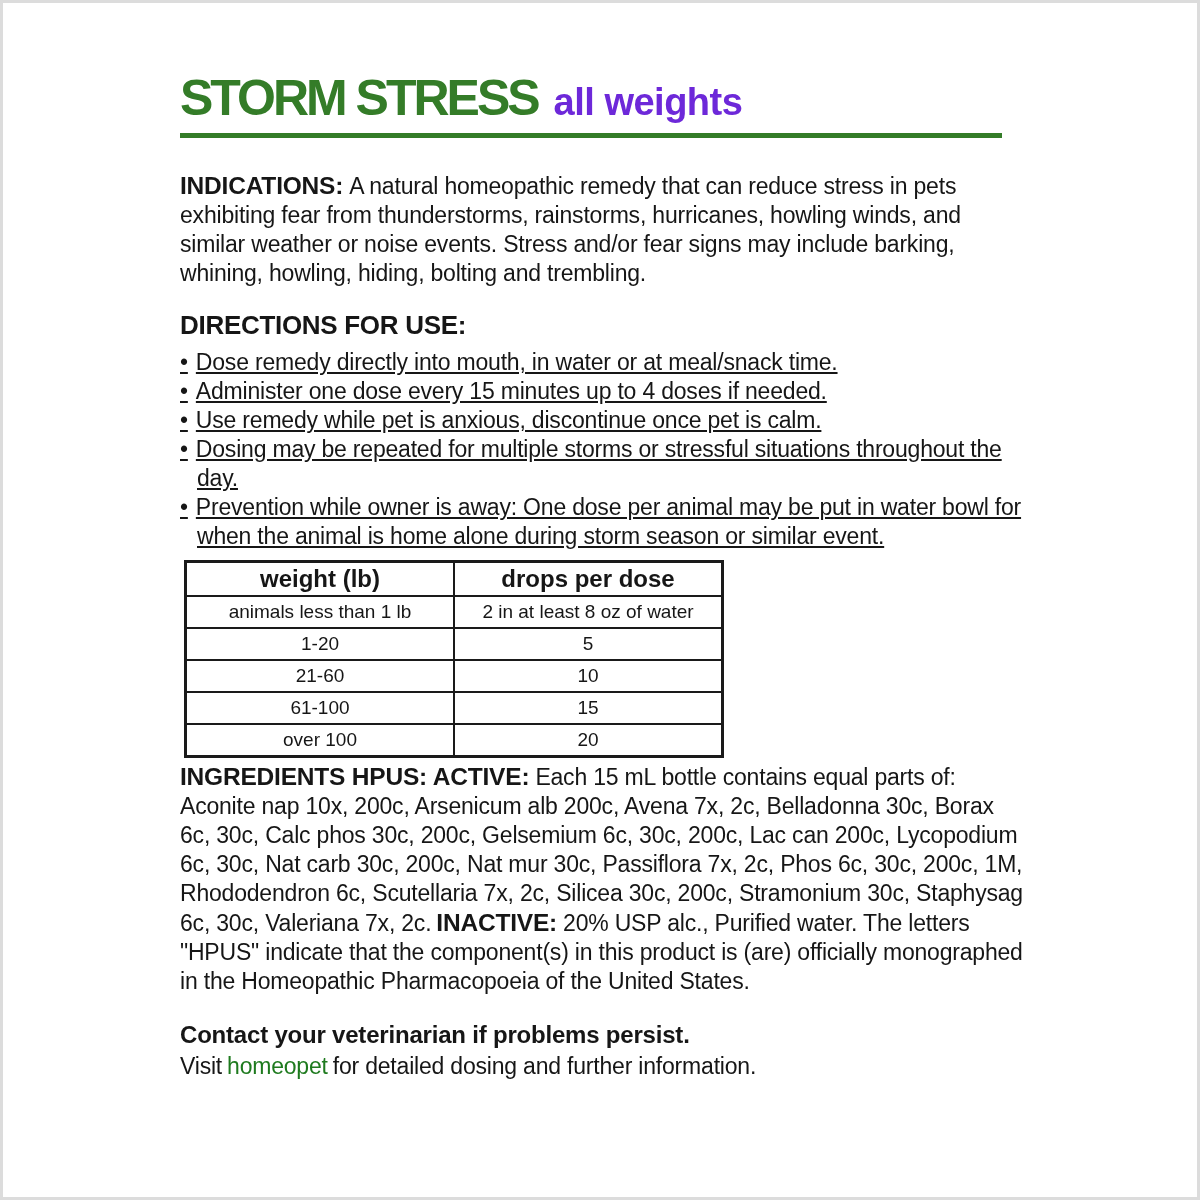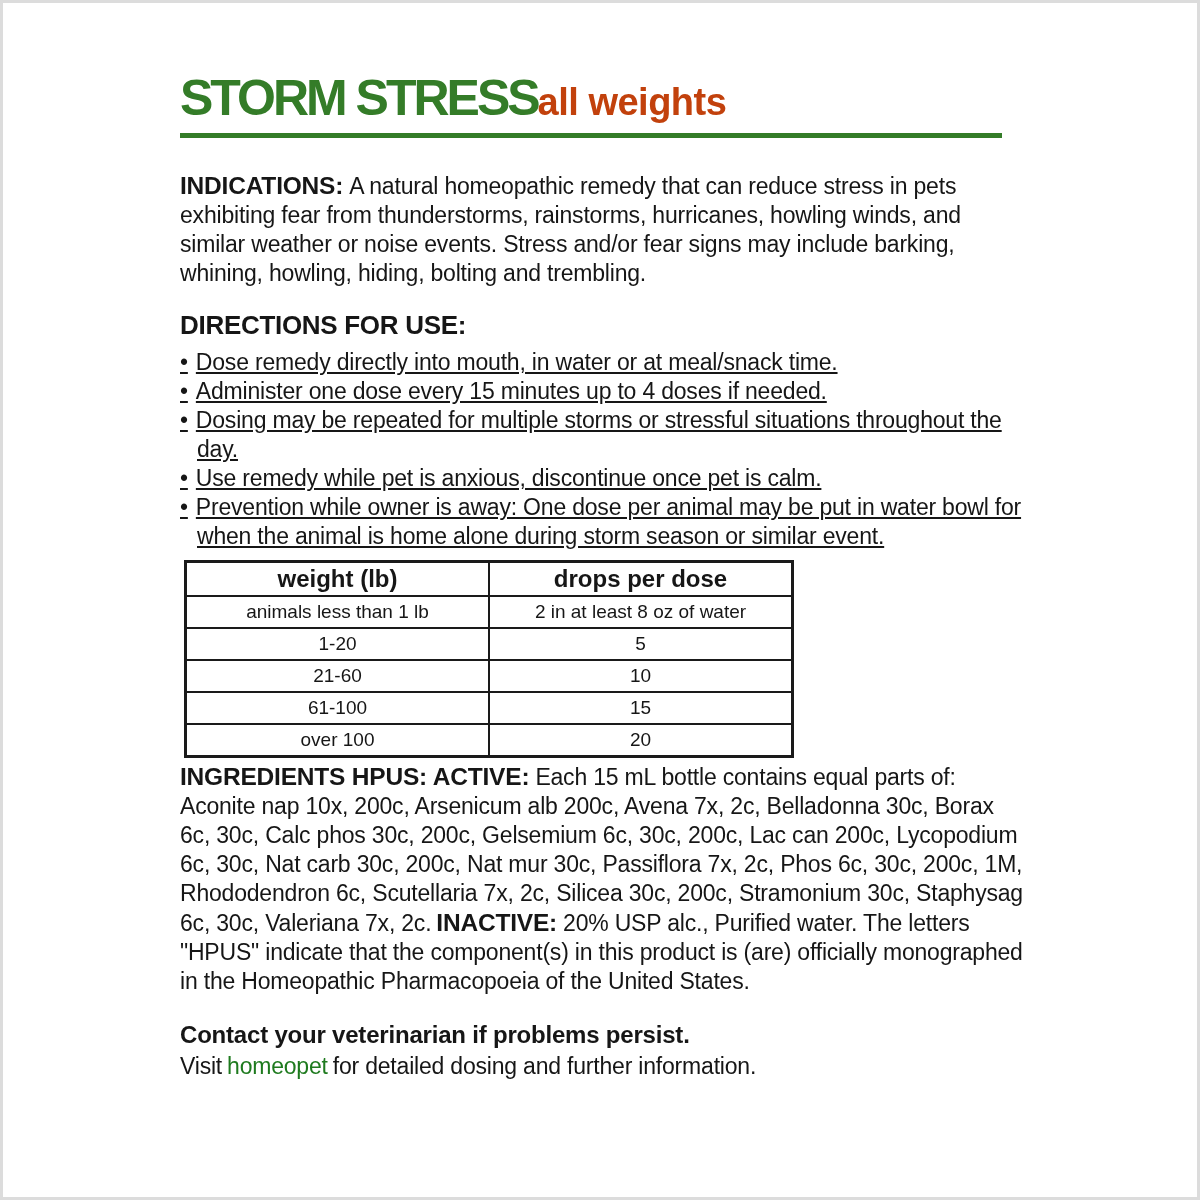--- a/index.html
+++ b/index.html
@@ -31,21 +31,22 @@
     font-size: 50px;
     font-weight: bold;
     letter-spacing: -3px;
     line-height: 0.98;
     color: #347c28;
   }
   .subtitle {
     font-size: 38px;
     font-weight: bold;
     letter-spacing: -0.5px;
-    color: #c2410c;
+    color: #6d28d9;
+    margin-left: 16px;
   }
   .title-rule {
     width: 822px;
     height: 5px;
     background: #347c28;
     margin-top: 9px;
   }
   
   .para {
     font-size: 23px;
@@ -79,21 +80,21 @@
   .bullet-list li::before {
     content: "\2022";
     margin-right: 8px;
   }
   .dosage-heading { margin-top: 18px; }
   
   .dosage-table {
     border-collapse: collapse;
     margin-top: 9px;
     margin-left: 4px;
-    width: 610px;
+    width: 540px;
     border: 3px solid #1a1a1a;
   }
   .dosage-table th, .dosage-table td {
     border: 2px solid #1a1a1a;
     text-align: center;
     font-size: 19px;
     line-height: 26px;
     padding: 2px 6px;
   }
   .dosage-table th {
@@ -135,22 +136,22 @@
     <span class="subtitle">all weights</span>
   </div>
   <div class="title-rule"></div>
 
   <p class="para indications"><span class="inline-label">INDICATIONS:</span><span>A natural homeopathic remedy that can reduce stress in pets exhibiting fear from thunderstorms, rainstorms, hurricanes, howling winds, and similar weather or noise events. Stress and/or fear signs may include barking, whining, howling, hiding, bolting and trembling.</span></p>
 
   <h2 class="section-heading directions-heading">DIRECTIONS FOR USE:</h2>
   <ul class="bullet-list">
     <li>Dose remedy directly into mouth, in water or at meal/snack time.</li>
     <li>Administer one dose every 15 minutes up to 4 doses if needed.</li>
+    <li>Use remedy while pet is anxious, discontinue once pet is calm.</li>
     <li>Dosing may be repeated for multiple storms or stressful situations throughout the day.</li>
-    <li>Use remedy while pet is anxious, discontinue once pet is calm.</li>
     <li>Prevention while owner is away: One dose per animal may be put in water bowl for when the animal is home alone during storm season or similar event.</li>
   </ul>
 
   <table class="dosage-table">
     <colgroup>
         <col>
         <col>
       </colgroup>
     <thead>
       <tr>

